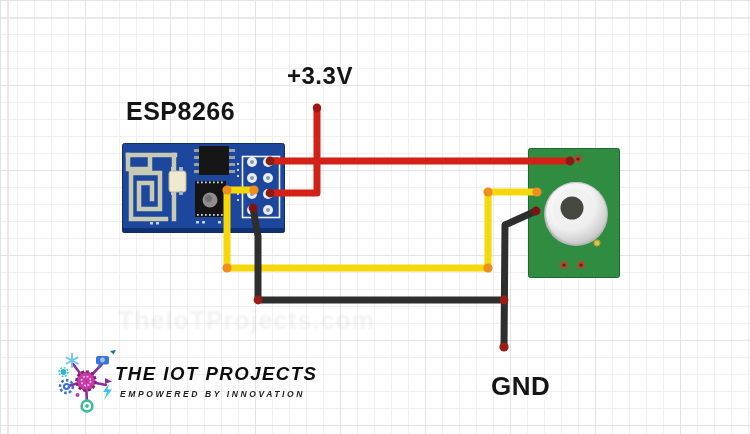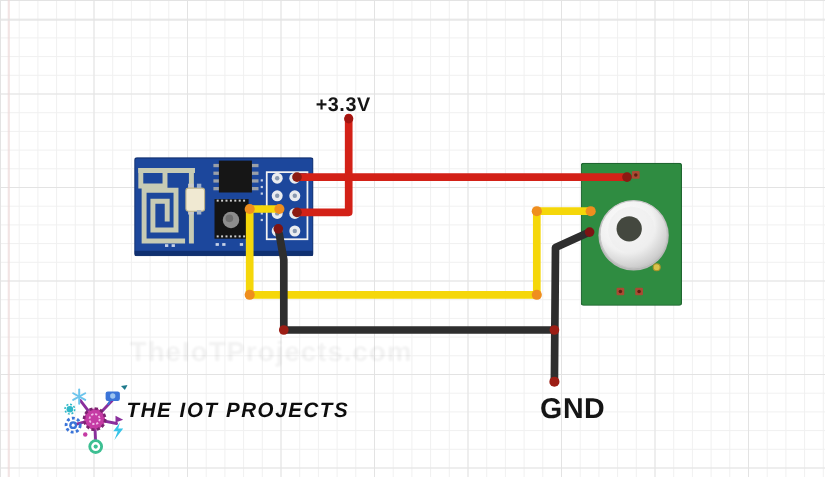--- a/index.html
+++ b/index.html
@@ -12,23 +12,23 @@
       linear-gradient(#f0f0f0 1px, transparent 1px),
       linear-gradient(90deg,#f0f0f0 1px, transparent 1px);
     background-size:85px 85px,85px 85px,17px 17px,17px 17px;
     overflow:hidden;
   }
   .paper-line-v{position:absolute;left:7px;top:0;width:2px;height:434px;background:#ecd9d9;opacity:.7;}
   .paper-line-h{position:absolute;left:0;top:17px;width:750px;height:2px;background:#e2e2e2;opacity:.7;}
   .abs{position:absolute;}
   .lbl{position:absolute;font-weight:700;color:#151515;white-space:nowrap;}
   .lbl-esp{left:126px;top:97px;font-size:25px;letter-spacing:.5px;}
-  .lbl-pwr{left:287px;top:85px;font-size:18px;letter-spacing:.5px;}
+  .lbl-pwr{left:287px;top:62px;font-size:24px;letter-spacing:.5px;}
   .lbl-pir{left:632px;top:196px;font-size:26px;letter-spacing:1px;}
-  .lbl-gnd{left:491px;top:356px;font-size:26px;letter-spacing:.5px;}
+  .lbl-gnd{left:491px;top:371px;font-size:26px;letter-spacing:.5px;}
   .watermark{
     position:absolute;left:118px;top:306px;width:260px;
     font-size:25px;font-weight:700;color:#000;opacity:.05;
     filter:blur(1px);letter-spacing:1px;
   }
   .logo{position:absolute;left:58px;top:350px;width:250px;height:66px;font-style:italic;}
   .logo-name{position:absolute;left:57px;top:13px;font-size:19px;font-weight:800;
     color:#0d0d0d;letter-spacing:1.5px;white-space:nowrap;transform:scaleX(.98);transform-origin:left;}
   .logo-tag{position:absolute;left:62px;top:39px;font-size:8.5px;font-weight:700;
     color:#1c1c1c;letter-spacing:2.6px;white-space:nowrap;}
@@ -186,20 +186,21 @@
       <circle cx="504" cy="300" r="4.4" fill="#9c1d14"></circle>
       <circle cx="504" cy="347" r="4.6" fill="#9c1d14"></circle>
       <circle cx="536" cy="211" r="4.4" fill="#7d1413"></circle>
       <circle cx="270" cy="161" r="4.4" fill="#8b1a12"></circle>
       <circle cx="270" cy="193" r="4.4" fill="#8b1a12"></circle>
       <circle cx="570" cy="161" r="4.4" fill="#8b1a12"></circle>
       <circle cx="317" cy="108" r="4.2" fill="#a31510"></circle>
     </g>
   </svg>
 
+  <div class="lbl lbl-esp">ESP8266</div>
   <div class="lbl lbl-pwr">+3.3V</div>
   <div class="lbl lbl-gnd">GND</div>
 
   <div class="watermark">TheIoTProjects.com</div>
 
   <div class="logo">
     <svg width="58" height="64" viewBox="0 0 58 64">
 
       <g stroke="#8a2f9c" stroke-width="2.6" stroke-linecap="round">
         <path d="M28 31 L15 14"></path>
@@ -243,14 +244,15 @@
       </g>
 
       <g>
         <circle cx="5.5" cy="22" r="3" fill="#2fb8c8"></circle>
         <circle cx="5.5" cy="22" r="4.4" fill="none" stroke="#2fb8c8" stroke-width="1.4" stroke-dasharray="1.8 1.6"></circle>
       </g>
       <circle cx="19.5" cy="45" r="2" fill="#c53ba4"></circle>
       <polygon points="52,1 58,0 55.5,4.5" fill="#1e7a8c"></polygon>
     </svg>
     <div class="logo-name">THE IOT PROJECTS</div>
+    <div class="logo-tag">EMPOWERED BY INNOVATION</div>
   </div>
 </div>
 
 </body></html>

